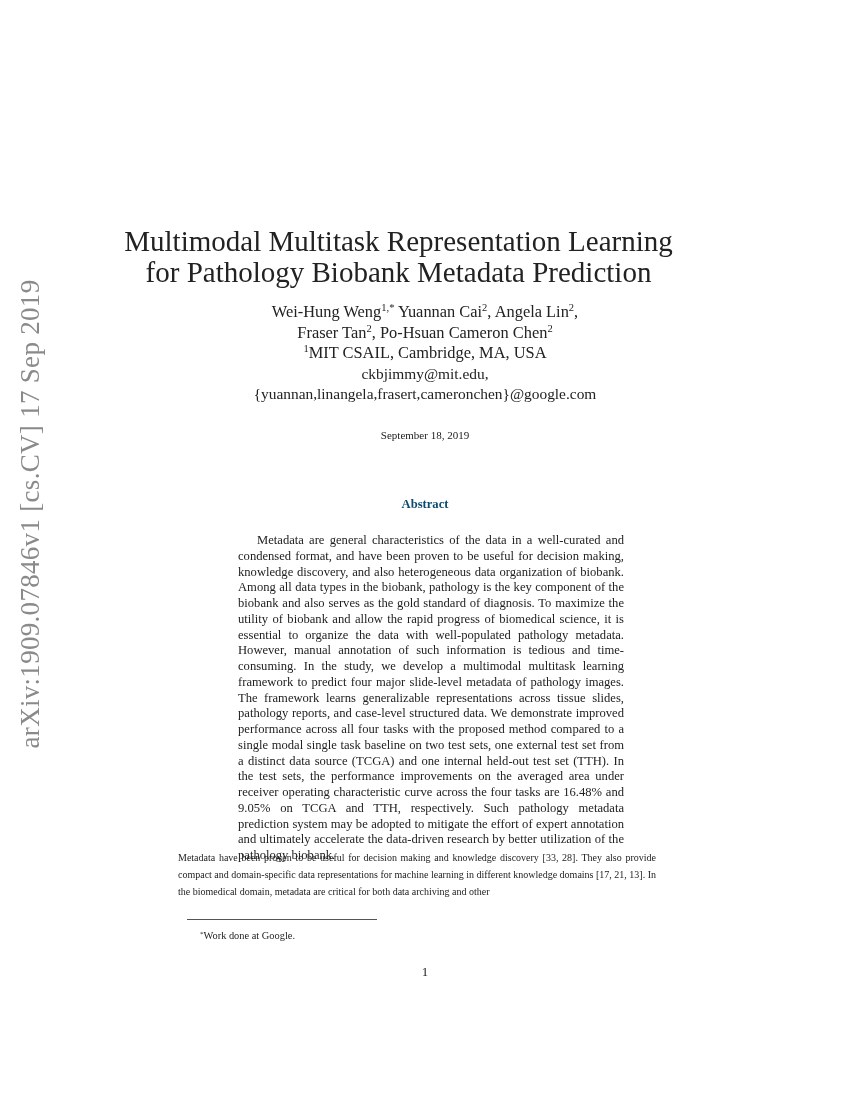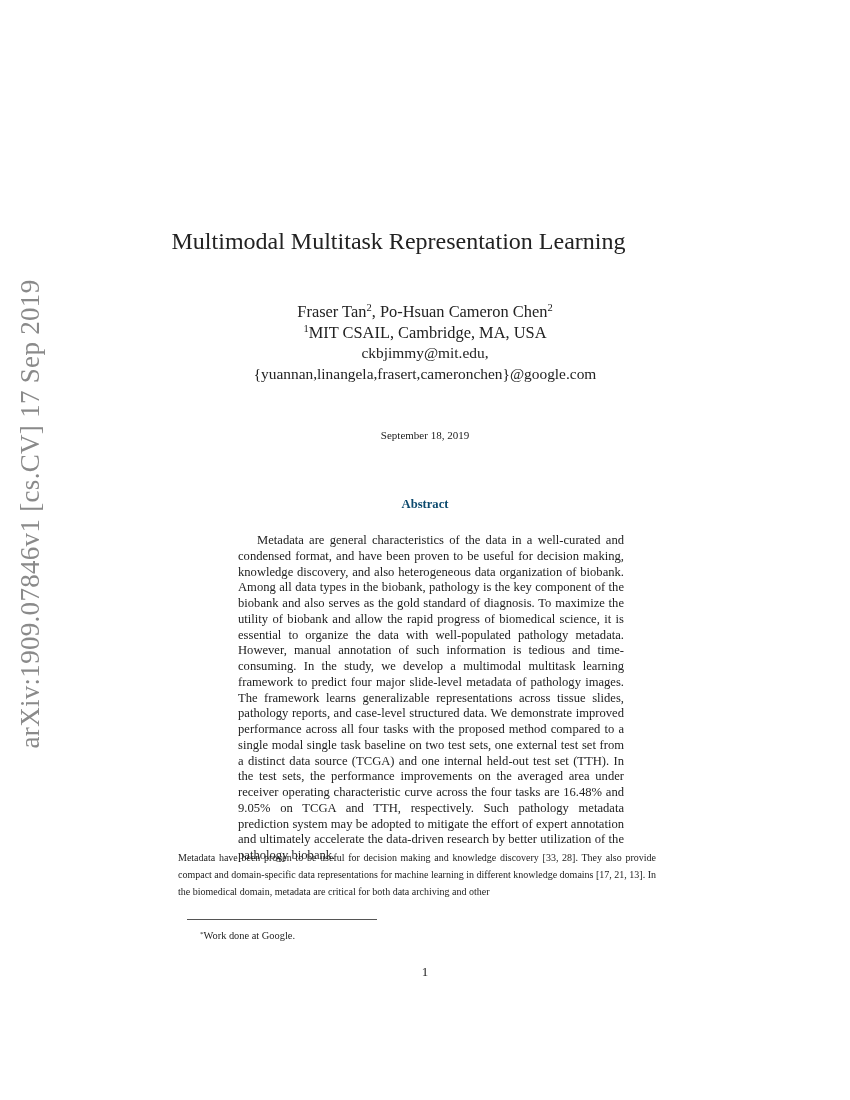--- a/index.html
+++ b/index.html
@@ -13,21 +13,21 @@
     }
     .arxiv-stamp span {
       position: absolute;
       left: 30px; top: 514px;
       transform: translate(-50%, -50%) rotate(-90deg);
       white-space: nowrap;
       font-size: 27px; color: #8a8a8a; letter-spacing: 0.3px;
     }
     .title {
       position: absolute; left: 0; width: 797px; top: 226px;
-      text-align: center; font-size: 24px; line-height: 31px; color: #222;
+      text-align: center; font-size: 29px; line-height: 31px; color: #222;
     }
     .authors {
       position: absolute; left: 0; width: 850px; top: 302px;
       text-align: center; font-size: 16.4px; line-height: 20.5px; color: #222;
     }
     .authors sup { font-size: 10.5px; vertical-align: 6px; line-height: 0; }
     .mono { font-family: Liberation Serif, serif; font-size: 15.4px; }
     .date {
       position: absolute; left: 0; width: 850px; top: 429px;
       text-align: center; font-size: 11px; color: #222;
@@ -62,23 +62,29 @@
   </style>
 </head>
 <body>
 
 <div class="arxiv-stamp">
   <span>arXiv:1909.07846v1  [cs.CV]  17 Sep 2019</span>
 </div>
 
 <div class="title">
   <div>Multimodal Multitask Representation Learning</div>
+  <div>for Pathology Biobank Metadata Prediction</div>
 </div>
 
 <div class="authors">
+  <div>
+    <span>Wei-Hung Weng</span><sup>1,*</sup>
+    <span>Yuannan Cai</span><sup>2</sup>,
+    <span>Angela Lin</span><sup>2</sup>,
+  </div>
   <div>
     <span>Fraser Tan</span><sup>2</sup>,
     <span>Po-Hsuan Cameron Chen</span><sup>2</sup>
   </div>
   <div>
     <sup>1</sup><span>MIT CSAIL, Cambridge, MA, USA</span>
   </div>
   <div class="mono">ckbjimmy@mit.edu,</div>
   <div class="mono">{yuannan,linangela,frasert,cameronchen}@google.com</div>
 </div>

